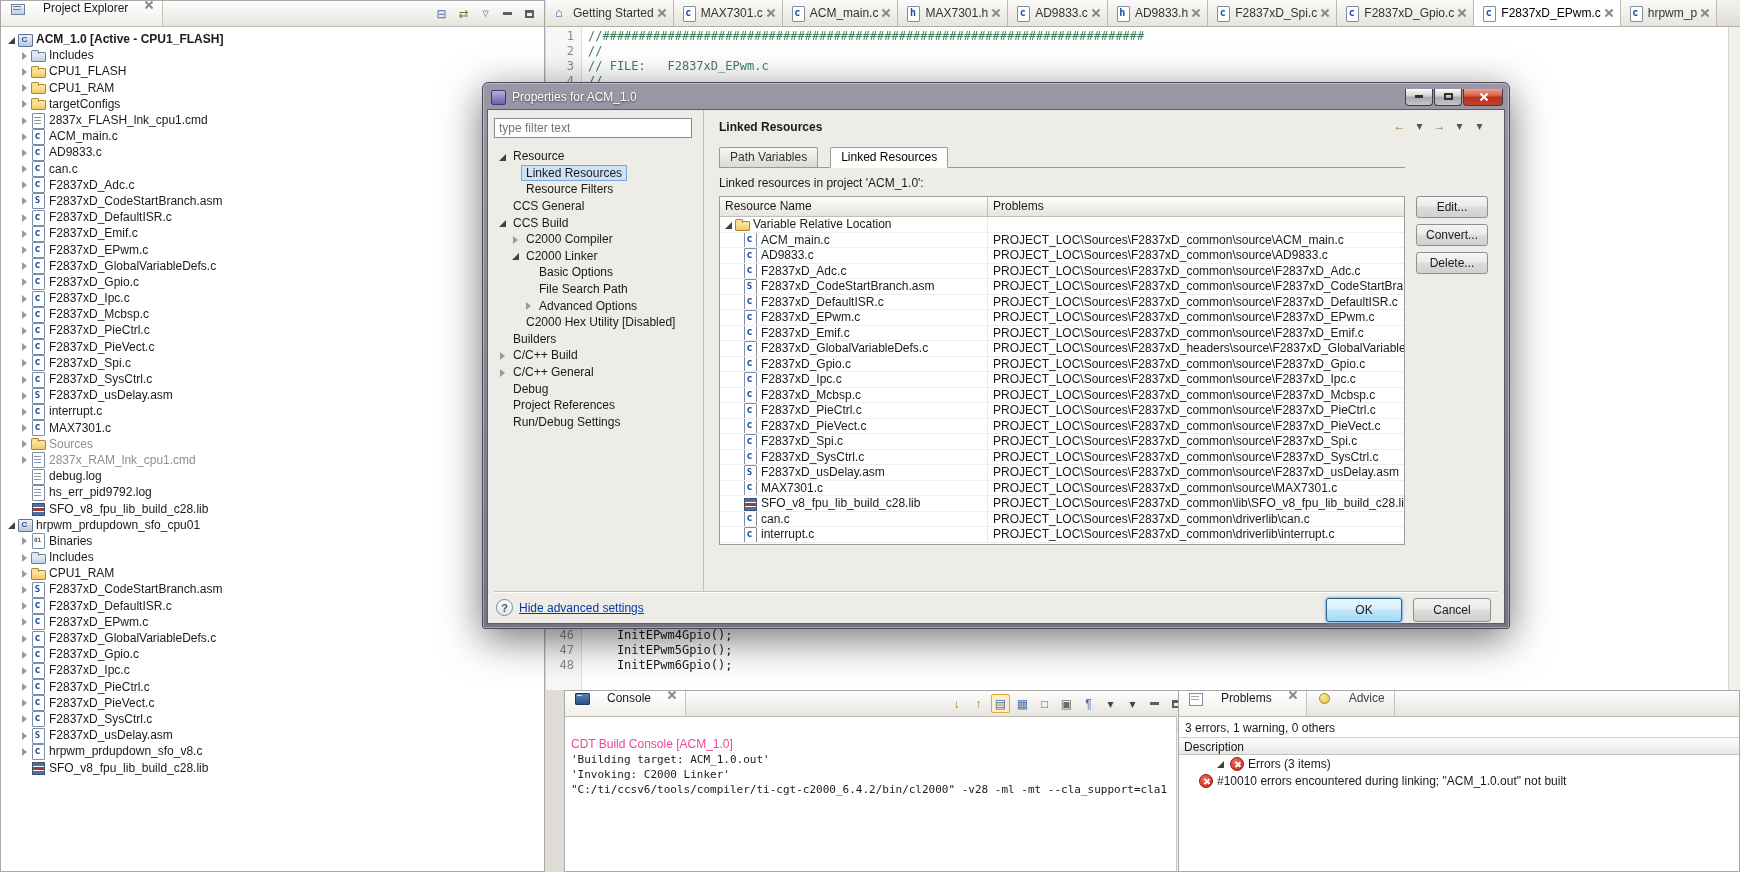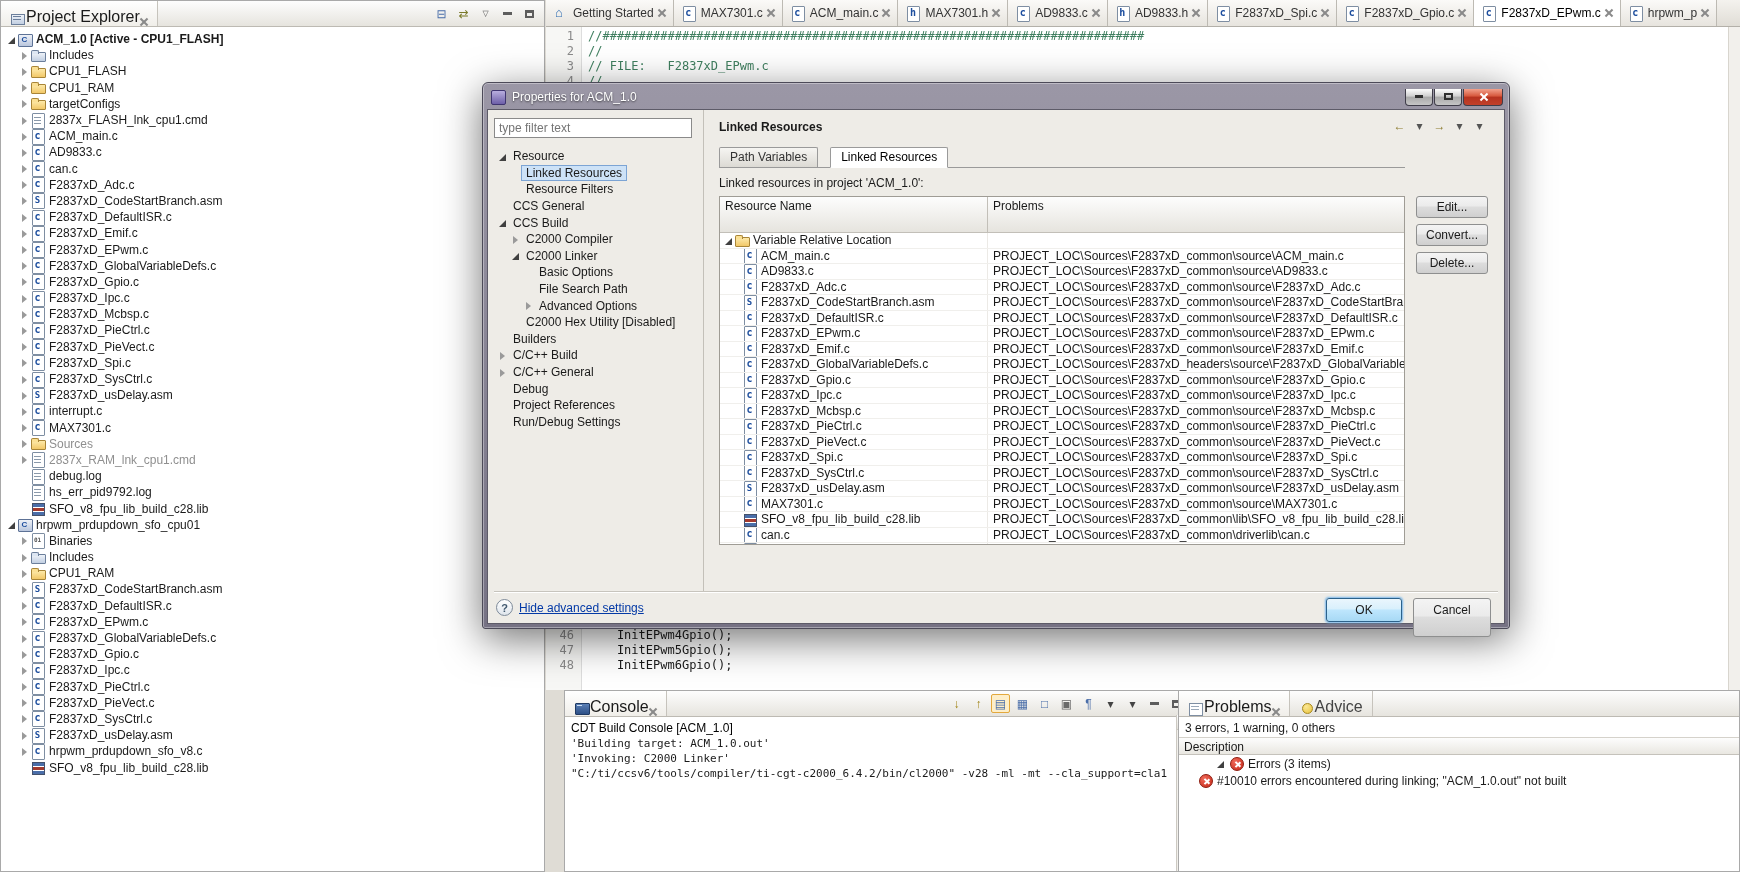--- a/index.html
+++ b/index.html
@@ -3,21 +3,21 @@
 <meta charset="utf-8">
 <style>
   *{margin:0;padding:0;box-sizing:border-box}
   html,body{width:1740px;height:872px;overflow:hidden}
   body{font:12px "Liberation Sans",sans-serif;background:#dfdcd5;color:#1a1a1a}
   .app{position:relative;width:1740px;height:872px;overflow:hidden}
 
   
   .panel{position:absolute;background:#fff;border:1px solid #a9a9a9}
   .view-header{height:26px;background:linear-gradient(#fdfdfd,#e6e4de);border-bottom:1px solid #bdbab3;display:flex;align-items:stretch}
-  .view-tab{display:flex;align-items:flex-end;gap:0;padding:0 9px;background:linear-gradient(#ffffff,#f0eee9);border-right:1px solid #c6c3bc;font-size:16px;white-space:nowrap}
+  .view-tab{display:flex;align-items:flex-start;gap:17px;padding:0 9px;background:linear-gradient(#ffffff,#f0eee9);border-right:1px solid #c6c3bc;font-size:12px;white-space:nowrap}
   .view-tab.inactive{background:transparent;color:#444}
   .view-tools{margin-left:auto;display:flex;align-items:center;gap:3px;padding-right:5px}
   .vti,.cti{width:19px;height:19px;display:flex;align-items:center;justify-content:center;color:#5a5a5a;font-size:12px;border-radius:2px}
   .vti-collapse-all::before{content:"⊟";color:#4a6ea9}
   .vti-link-with-editor::before{content:"⇄";color:#7a7a2a}
   .vti-view-menu::before{content:"▽";font-size:8px}
   .vti-minimize i{display:block;width:9px;height:3px;background:#5d5d5d}
   .vti-maximize i{display:block;width:9px;height:8px;border:2px solid #5d5d5d;border-top-width:3px}
   .xicon{position:relative;width:8px;height:8px;display:inline-block}
   .xicon::before,.xicon::after{content:"";position:absolute;left:3px;top:-1px;width:2px;height:10px;background:#8a8a8a}
@@ -82,21 +82,21 @@
   .console{left:564px;top:690px;width:628px;height:182px}
   .cti-scroll-to-bottom::before{content:"↓";color:#a08414;font-weight:bold}
   .cti-scroll-to-top::before{content:"↑";color:#a08414;font-weight:bold}
   .cti-show-console-on-output{background:#fdeec9;border:1px solid #e3a83c}
   .cti-show-console-on-output::before{content:"▤";color:#4a6ea9}
   .cti-pin-console::before{content:"▦";color:#4a6ea9}
   .cti-clear-console::before{content:"□";color:#4a6ea9}
   .cti-scroll-lock::before{content:"▣";color:#6a6a6a}
   .cti-word-wrap::before{content:"¶";color:#4a6ea9}
   .cti-new-console-menu::before,.cti-display-console-menu::before{content:"▾";color:#444}
-  .csub{padding:4px 6px 2px;color:#000000}
+  .csub{padding:20px 6px 2px;color:#ec4899}
   .cbody{position:relative;font:11px "DejaVu Sans Mono",monospace}
   .cline{height:15px;padding-left:6px;white-space:pre;overflow:hidden}
   .cscroll{position:absolute;right:0;top:24px;bottom:0;width:15px;background:#f1efeb;border-left:1px solid #ccc9c2}
   .cscroll .sbtn{height:15px;border-bottom:1px solid #ccc9c2;display:flex;align-items:center;justify-content:center;font-size:8px;color:#666;background:linear-gradient(#fcfcfc,#e4e2dc)}
   .cscroll .sthumb{margin:2px 2px;height:46px;background:linear-gradient(90deg,#dcd9d2,#c5c2ba);border:1px solid #a9a69f;border-radius:2px}
 
   
   .problems{left:1178px;top:690px;width:562px;height:182px}
   .psummary{padding:4px 6px 2px}
   .pcolhead{height:18px;line-height:18px;padding-left:5px;background:linear-gradient(#fdfdfd,#e9e7e1);border-top:1px solid #d5d2cb;border-bottom:1px solid #c5c2bb}
@@ -126,39 +126,39 @@
   .rheader{position:absolute;left:231px;top:10px;font-weight:bold}
   .dnav{position:absolute;right:16px;top:7px;display:flex;align-items:center;gap:3px}
   .dni{width:17px;height:18px;display:flex;align-items:center;justify-content:center;color:#8c7b2f;font-weight:bold}
   .dni-back-menu::before,.dni-forward-menu::before,.dni-view-menu::before{content:"▾";color:#555;font-weight:normal}
   .dni-back::before{content:"←"}.dni-forward::before{content:"→"}
   .ptabs{position:absolute;left:231px;top:37px;width:686px;height:21px;display:flex;align-items:flex-end;border-bottom:1px solid #9a9a9a}
   .ptab{height:20px;line-height:19px;padding:0 10px;border:1px solid #9a9a9a;border-bottom:none;border-radius:2px 2px 0 0;background:linear-gradient(#f6f5f2,#dcdad4);margin-right:12px;color:#333}
   .ptab.active{background:#fff;height:21px;margin-bottom:-1px;border-bottom:1px solid #fff;color:#000}
   .plabel{position:absolute;left:231px;top:66px}
   .dtable{position:absolute;left:231px;top:86px;width:686px;height:349px;border:1px solid #9f9c95;background:#fff;overflow:hidden}
-  .thead{display:flex;height:36px;background:linear-gradient(#fdfdfd,#e6e4de);border-bottom:1px solid #c2bfb8}
+  .thead{display:flex;height:20px;background:linear-gradient(#fdfdfd,#e6e4de);border-bottom:1px solid #c2bfb8}
   .thead .hc{line-height:19px;padding-left:5px}
   .hc1{width:268px;border-right:1px solid #c2bfb8}
   .hc2{flex:1}
   .drow{display:flex;height:15.5px;border-bottom:1px solid #f0efec}
   .dname{width:268px;display:flex;align-items:center;border-right:1px solid #eceae6;overflow:hidden;white-space:nowrap}
   .dname .lbl{padding-left:3px}
   .dloc{flex:1;padding-left:5px;line-height:15px;white-space:nowrap;overflow:hidden}
   .drow .ar{margin-left:3px}
   .k-folder .ar{visibility:visible}
   .k-file .ar{width:19px;visibility:hidden}
   .pbtns{position:absolute;left:928px;top:86px;display:flex;flex-direction:column;gap:6px}
   .btn{width:72px;height:22px;font:12px "Liberation Sans",sans-serif;color:#1a1a1a;background:linear-gradient(#f4f4f4,#ebebeb 45%,#dddddd 50%,#cfcfcf);border:1px solid #8e8f8f;border-radius:3px;text-align:center;line-height:20px}
   .hline{position:absolute;left:6px;right:6px;top:481px;height:1px;background:#c7c4bd;box-shadow:0 1px 0 #fff}
   .help{position:absolute;left:8px;top:489px;display:flex;align-items:center;gap:6px}
   .qmark{width:17px;height:17px;border-radius:50%;border:1px solid #7d8a99;background:linear-gradient(#fff,#dfe5ec);color:#41596f;font-weight:bold;display:flex;align-items:center;justify-content:center;font-size:11px}
   .linktext{color:#0339a6;text-decoration:underline}
   .okbtn{position:absolute;left:838px;top:488px;width:76px;height:24px;line-height:22px;background:linear-gradient(#eaf6fd,#d9f0fc 45%,#bee6fd 50%,#a7d9f5);border:1px solid #2c628b;box-shadow:0 0 2px 1px #7ab8eb}
-  .cancelbtn{position:absolute;left:925px;top:488px;width:78px;height:39px;line-height:22px}
+  .cancelbtn{position:absolute;left:925px;top:488px;width:78px;height:24px;line-height:22px}
 </style>
 </head>
 <body>
 
 <div class="app">
 
   <section class="panel explorer">
     <div class="view-header">
       <div class="view-tab">
         <span class="ic ic-explorer"></span>

